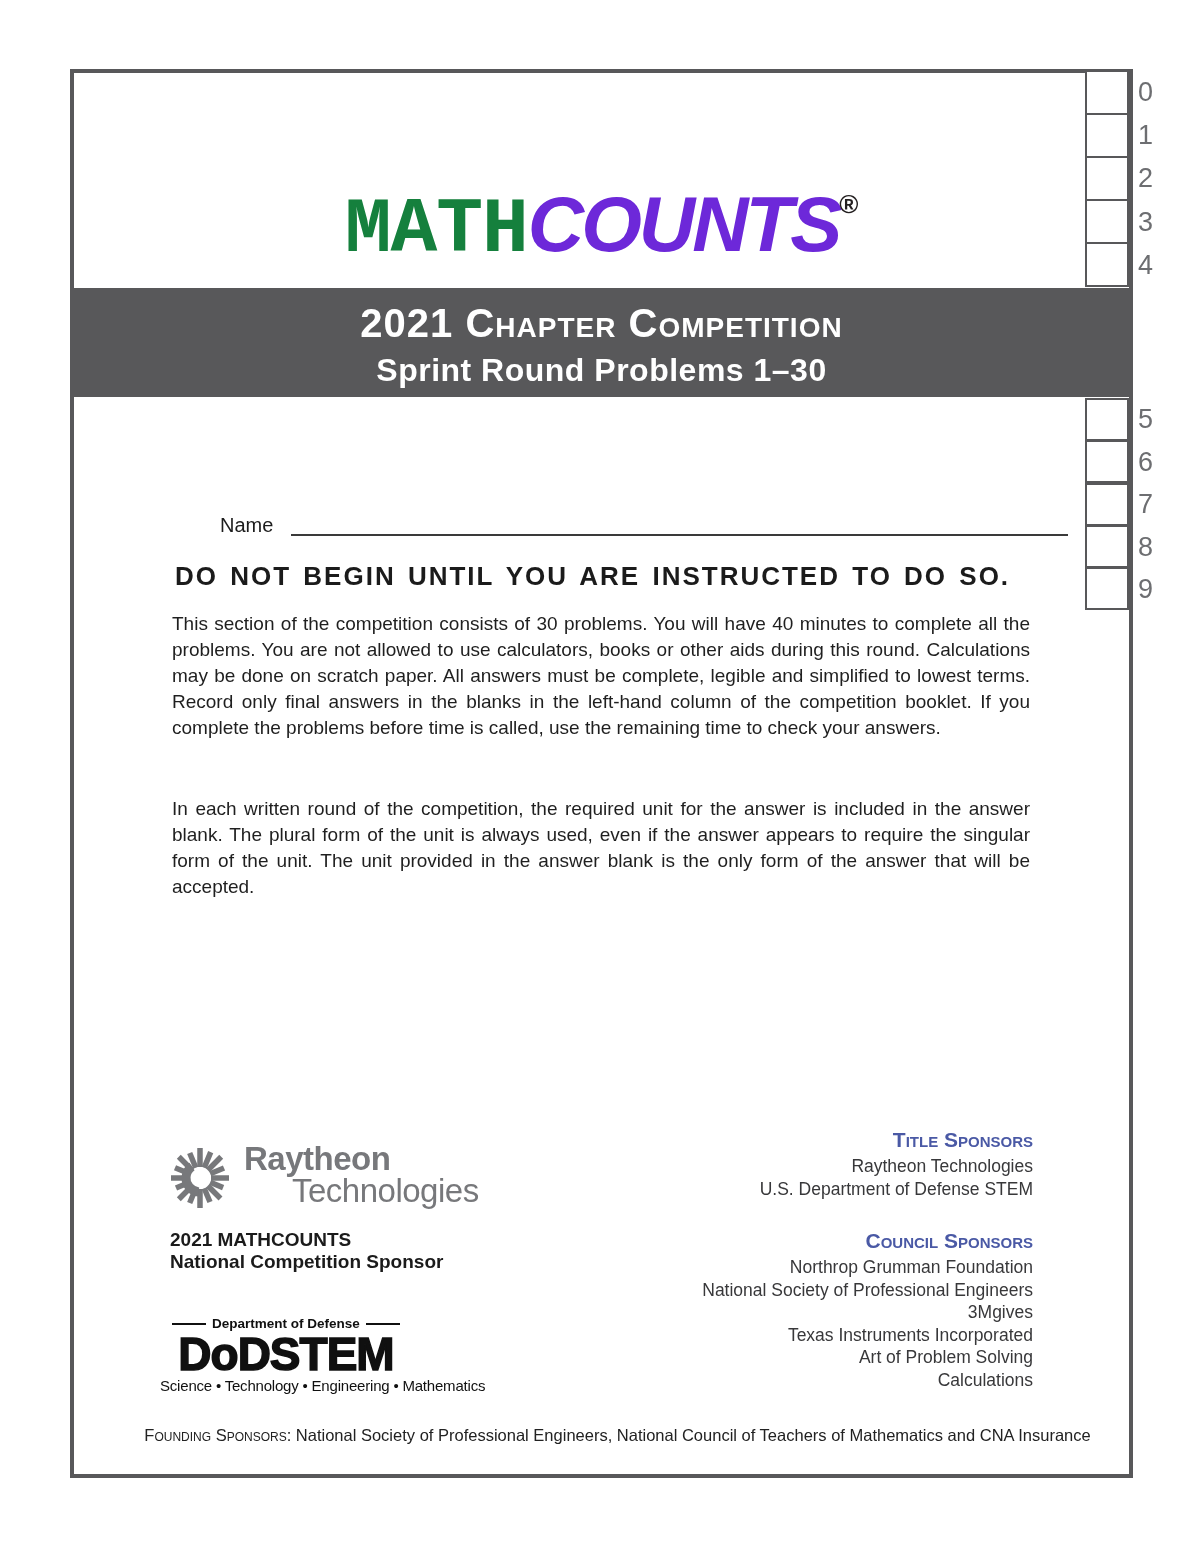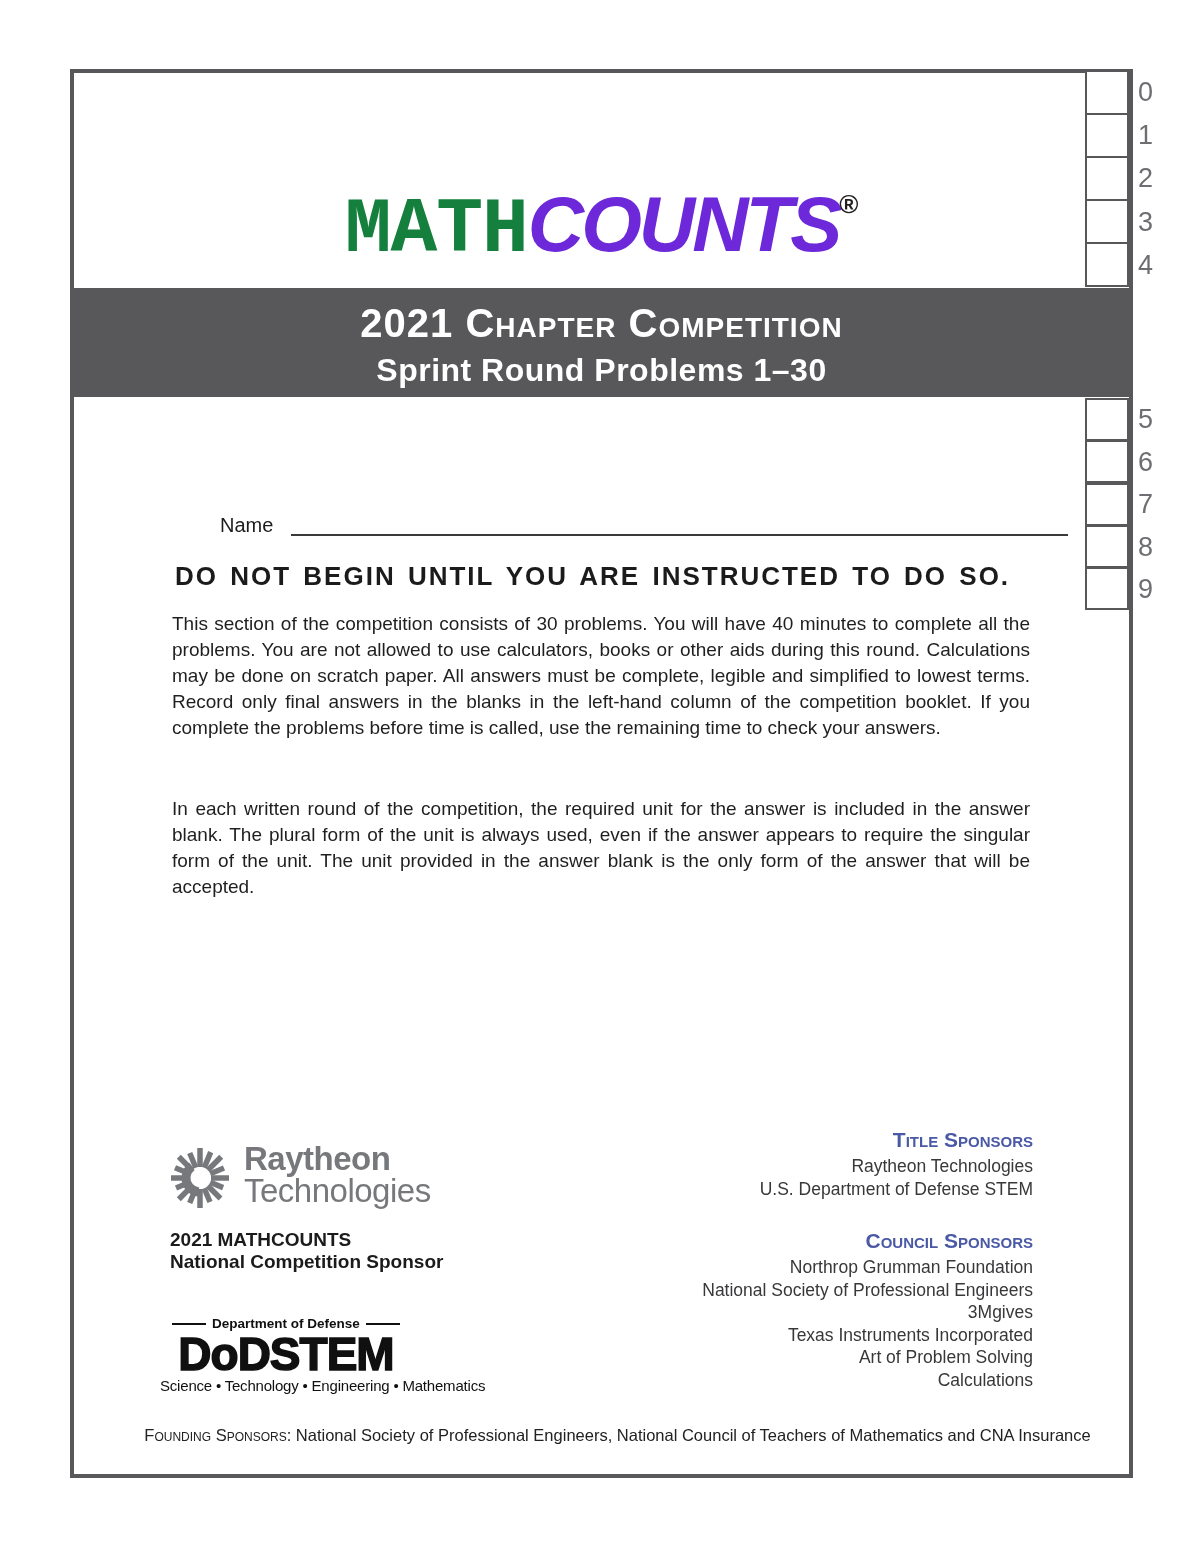--- a/index.html
+++ b/index.html
@@ -38,21 +38,21 @@
   
   .para{position:absolute;left:98px;width:858px;font-size:19px;line-height:26px;color:#1f1f1f;text-align:justify;text-align-last:left;}
   .para1{top:538px;}
   .para2{top:723px;}
 
   
   .ray-row{position:absolute;left:94px;top:1071px;display:flex;align-items:flex-start;}
   .ray-icon{width:64px;height:64px;margin-right:12px;margin-top:2px;}
   .ray-text{display:flex;flex-direction:column;}
   .ray-name{font-size:33px;font-weight:700;color:#77787b;line-height:30px;letter-spacing:-0.5px;}
-  .ray-tech{font-size:33px;font-weight:400;color:#77787b;line-height:34px;letter-spacing:-0.5px;}
+  .ray-tech{font-size:33px;font-weight:400;color:#77787b;line-height:34px;letter-spacing:-0.5px;margin-left:48px;}
   .ncs{position:absolute;left:96px;top:1156px;font-size:19px;font-weight:700;color:#1b1b1b;line-height:22px;}
 
   .dod{position:absolute;left:86px;top:1243px;width:252px;text-align:center;color:#101010;}
   .dod-top{display:flex;align-items:center;justify-content:center;font-size:13.5px;font-weight:700;white-space:nowrap;}
   .dod-rule{height:2px;background:#101010;width:34px;margin:0 6px;}
   .dod-main{font-size:46px;font-weight:700;line-height:46px;letter-spacing:-1px;-webkit-text-stroke:1.5px #101010;}
   .dod-bottom{font-size:15px;font-weight:400;white-space:nowrap;letter-spacing:-0.2px;}
 
   
   .sponsor-col{position:absolute;right:96px;top:1055px;text-align:right;color:#38383a;}

